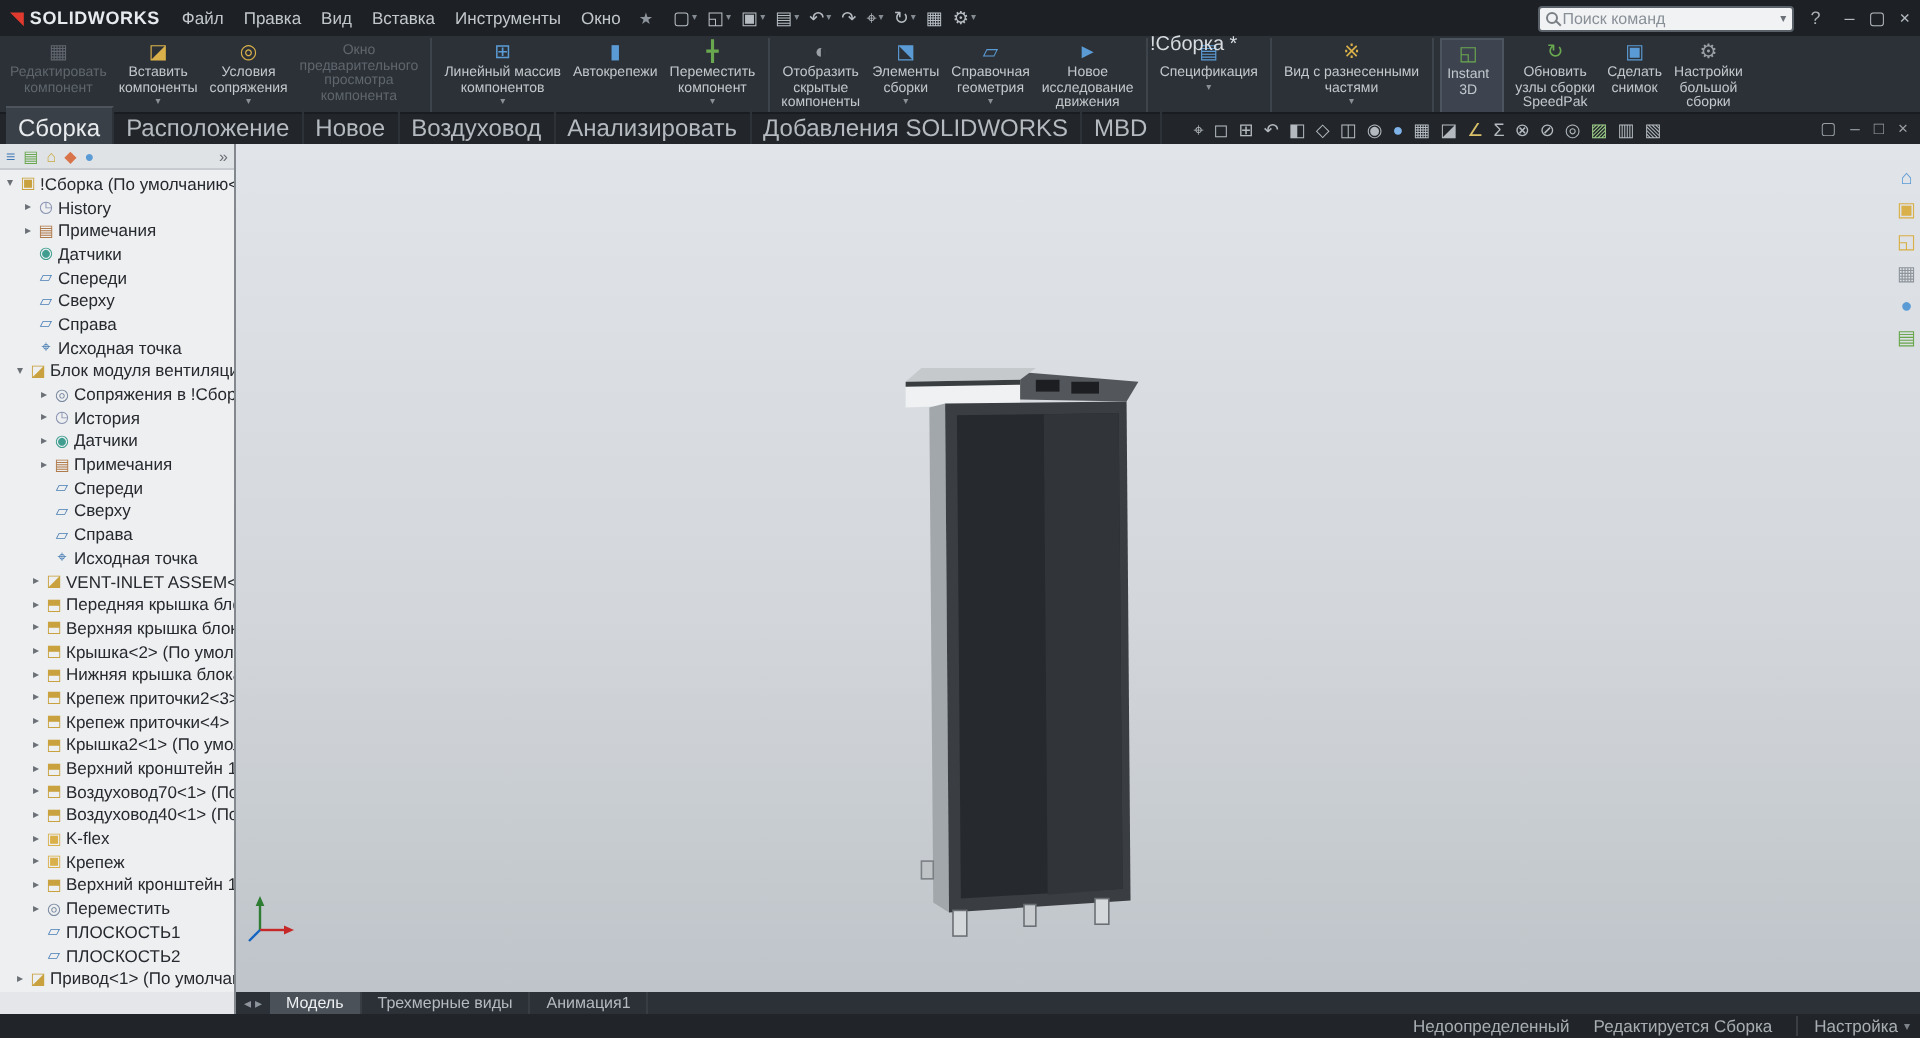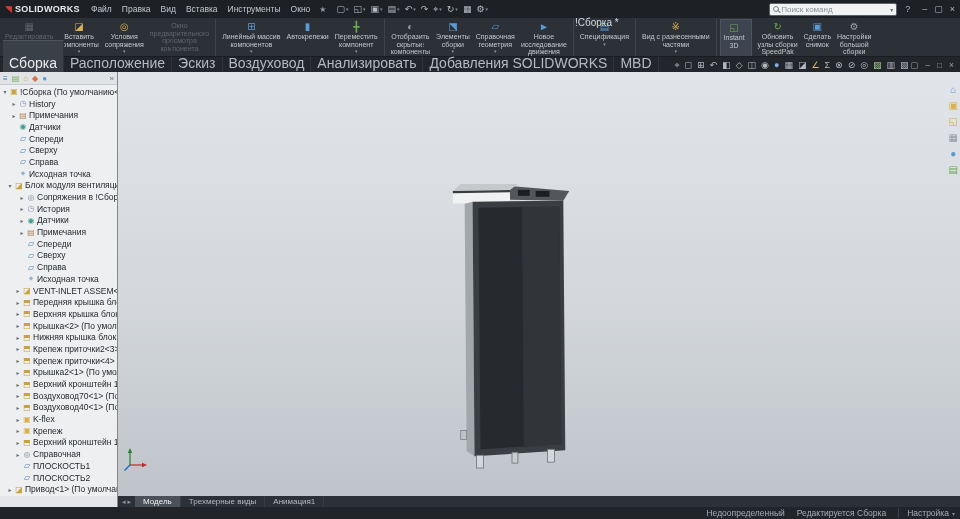--- a/index.html
+++ b/index.html
@@ -45,21 +45,21 @@
   .rdd{font-size:5px;line-height:5px;color:#8a9096;margin-top:1px}
   .rdd:empty{display:none}
   .rbtn.disabled{color:#5f666d}
   .rbtn.disabled .ric{color:#5f666d !important}
   .rbtn.group-end{border-right:1px solid #3e444b;padding-right:6px;margin-right:3px}
   .rbtn.active{background:#3d4450;border:1px solid #4c5460;border-bottom:0}
 
   
   .tabrow{height:15px;background:#22262b;display:flex;align-items:flex-end;padding-left:3px;flex:none}
   .tabs{display:flex;align-items:flex-end}
-  .tab{padding:14px 6px 1px 6px;font-size:14px;color:#b4bac0;border-right:1px solid #2d3238}
+  .tab{padding:3px 6px 1px 6px;font-size:12px;color:#b4bac0;border-right:1px solid #2d3238}
   .tab.active{background:#3a4047;color:#e9ecef;border-top:1px solid #4d545b}
   .hud{display:flex;align-items:center;gap:5px;margin-left:16px;padding-bottom:2px}
   .hud-icon{font-size:9px;line-height:10px}
   .docwin{margin-left:auto;display:flex;gap:7px;padding:0 6px 2px 0}
   .docwin span{font-size:8.5px;color:#9aa0a6}
 
   
   .main{flex:1;display:flex;min-height:0}
   .leftpanel{width:118px;flex:none;background:#edeff1;border-right:1px solid #82888e;display:flex;flex-direction:column}
   .panel-tabs{height:13px;background:#e0e3e6;border-bottom:1px solid #c7cbcf;display:flex;align-items:center;
@@ -305,21 +305,21 @@
 сборки</span>
 
       </div>
     </div>
 
   <div class="tabrow">
     <div class="tabs">
 
     <div class="tab active">Сборка</div>
         <div class="tab">Расположение</div>
-        <div class="tab">Эскиз</div>
+        <div class="tab">Новое</div>
         <div class="tab">Воздуховод</div>
         <div class="tab">Анализировать</div>
         <div class="tab">Добавления SOLIDWORKS</div>
         <div class="tab">MBD</div>
       </div>
     <div class="hud">
 
     <span class="hud-icon" style="color: rgb(179, 185, 191);">⌖</span>
         <span class="hud-icon" style="color: rgb(179, 185, 191);">◻</span>
         <span class="hud-icon" style="color: rgb(179, 185, 191);">⊞</span>
@@ -547,21 +547,21 @@
 
           <div class="trow" style="padding-left: 14px;">
             <span class="arr">▸</span>
             <span class="tico" style="color: rgb(201, 162, 63);">⬒</span>
             <span class="tlbl">Верхний кронштейн 1&lt;2...</span>
           </div>
 
           <div class="trow" style="padding-left: 14px;">
             <span class="arr">▸</span>
             <span class="tico" style="color: rgb(122, 138, 160);">◎</span>
-            <span class="tlbl">Справочная</span>
+            <span class="tlbl">Переместить</span>
           </div>
 
           <div class="trow" style="padding-left: 14px;">
             <span class="arr"></span>
             <span class="tico" style="color: rgb(74, 127, 181);">▱</span>
             <span class="tlbl">ПЛОСКОСТЬ1</span>
           </div>
 
           <div class="trow" style="padding-left: 14px;">
             <span class="arr"></span>

